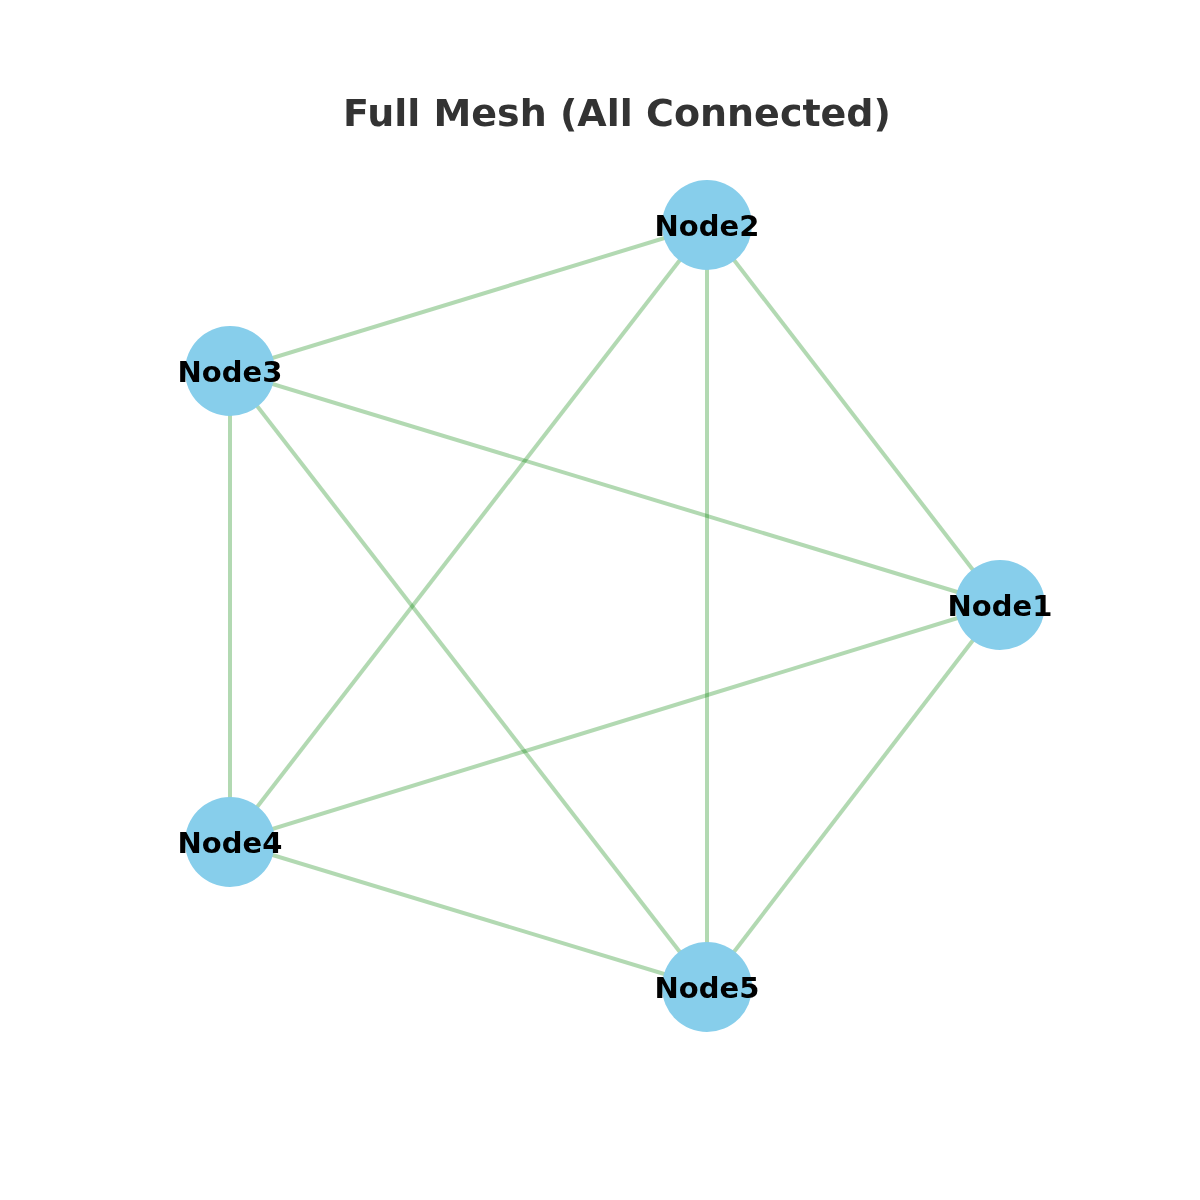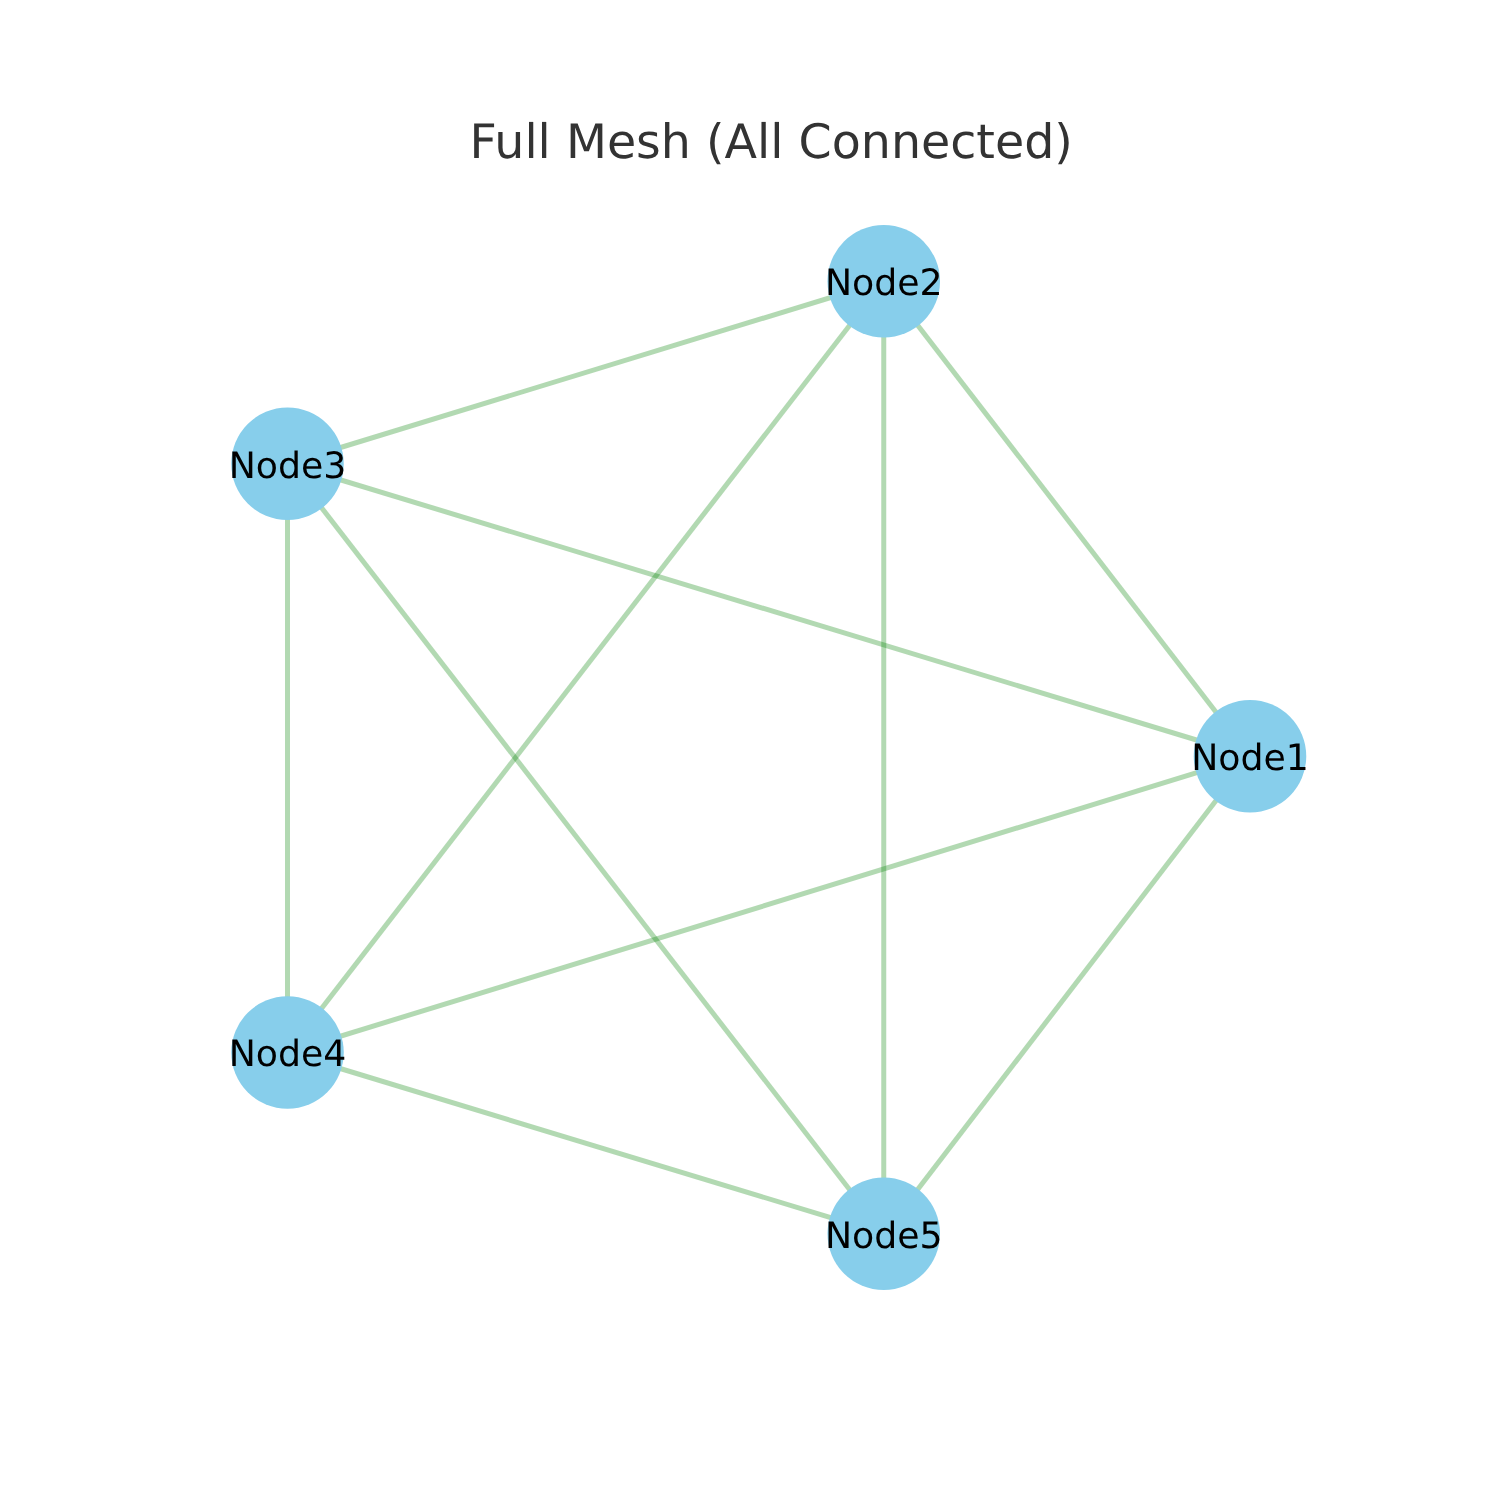--- a/index.html
+++ b/index.html
@@ -7,20 +7,21 @@
     padding: 0;
     background: #ffffff;
   }
   .figure {
     position: relative;
     width: 1200px;
     height: 1068px;
     background: #ffffff;
     overflow: hidden;
     font-family: "DejaVu Sans", "Liberation Sans", sans-serif;
+    font-weight: bold;
   }
   svg { display: block; }
   .chart-title {
     font-family: "DejaVu Sans", "Liberation Sans", sans-serif;
     font-size: 38px;
     fill: #333333;
   }
   .node-label {
     font-family: "DejaVu Sans", "Liberation Sans", sans-serif;
     font-size: 29px;

